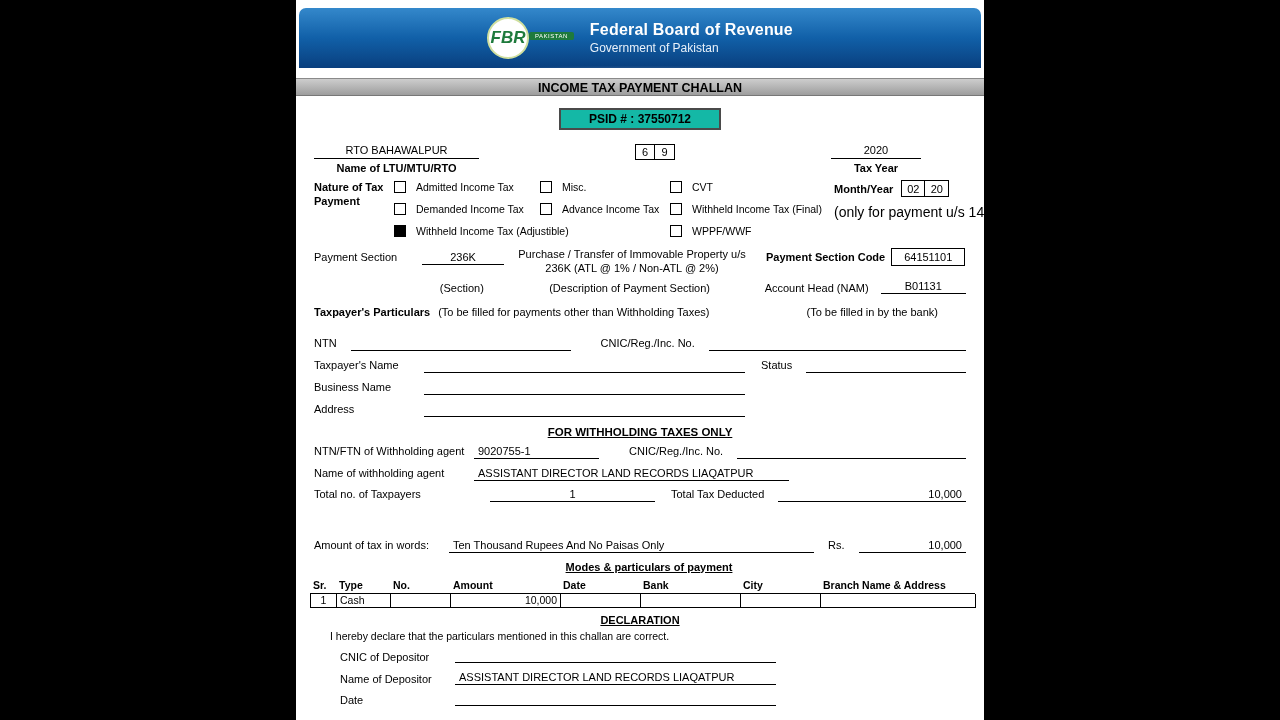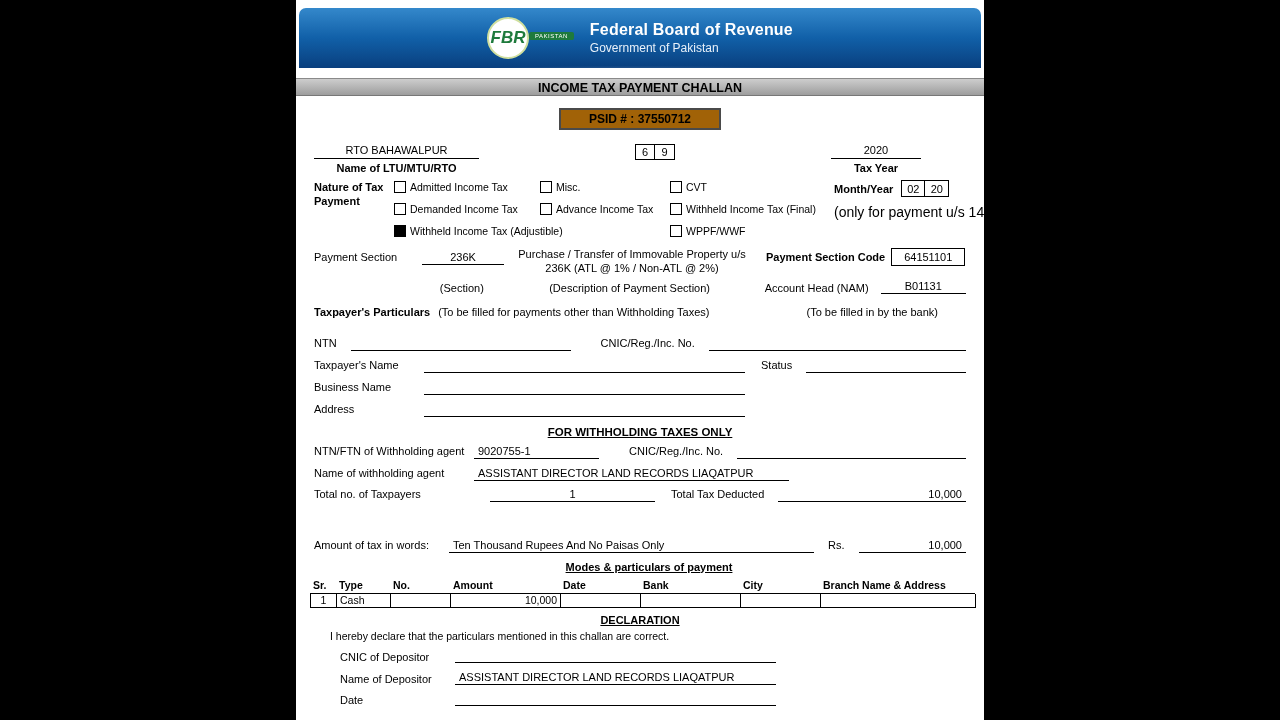--- a/index.html
+++ b/index.html
@@ -17,21 +17,21 @@
   .logo { display:flex; flex-direction:row; align-items:center; }
   .logo-circle { width:42px; height:42px; border-radius:50%; background:#fff; border:2px solid #cfdf9e;
     display:flex; align-items:center; justify-content:center; font-weight:bold; font-style:italic; color:#1e7a3c; font-size:17px; }
   .logo-ribbon { background:#1e7a3c; color:#fff; font-size:6px; padding:1px 6px; margin-top:-5px; letter-spacing:0.5px; border-radius:2px; }
   .org-name { color:#fff; font-weight:bold; font-size:16px; letter-spacing:0.2px; }
   .org-sub { color:#e8f1fa; font-size:12px; margin-top:2px; }
 
   .titlebar { margin-top:10px; height:18px; line-height:18px; text-align:center; font-weight:bold; font-size:12.5px;
     background:linear-gradient(180deg,#cdcdcd,#9d9d9d); border-top:1px solid #8a8a8a; border-bottom:1px solid #777; }
 
-  .psid { width:max-content; margin:12px auto 0; padding:2px 28px; background:#a16207; border:2px solid #4a4a4a;
+  .psid { width:max-content; margin:12px auto 0; padding:2px 28px; background:#14b8a6; border:2px solid #4a4a4a;
     font-weight:bold; font-size:12px; }
 
   .bold { font-weight:bold; }
   .field { border-bottom:1px solid #000; min-height:15px; display:flex; align-items:flex-end; padding:0 4px 1px; }
   .field.center { justify-content:center; }
   .field.right { justify-content:flex-end; }
 
   
   .office-row { display:flex; margin:14px 18px 0; align-items:flex-start; }
   .office-left { width:165px; text-align:center; }
@@ -42,21 +42,21 @@
   .code-box { width:20px; height:16px; border:1px solid #000; line-height:15px; text-align:center; }
   .code-box + .code-box { border-left:none; }
   .office-center .cap { margin-top:4px; }
   .office-right { width:90px; margin-right:45px; text-align:center; }
   .office-right .val { border-bottom:1px solid #000; padding-bottom:2px; }
 
   
   .nature { display:flex; margin:6px 18px 0; }
   .nature-label { width:92px; font-weight:bold; line-height:1.3; }
   .cb-grid { display:grid; grid-template-columns:146px 130px 164px; row-gap:9px; align-content:start; }
-  .cb-item { display:flex; align-items:center; gap:4px; font-size:10.5px; white-space:nowrap; height:13px; }
+  .cb-item { display:flex; align-items:center; gap:10px; font-size:10.5px; white-space:nowrap; height:13px; }
   .cb { width:12px; height:12px; border:1px solid #000; flex:none; background:#fff; }
   .cb.checked { background:#000; }
   .nature-right { margin-left:auto; width:132px; }
   .my-row { display:flex; align-items:center; gap:8px; }
   .my-boxes { display:flex; }
   .my-box { width:24px; height:17px; border:1px solid #000; line-height:16px; text-align:center; }
   .my-box + .my-box { border-left:none; }
   .u149 { font-size:14px; margin-top:7px; white-space:nowrap; }
 
   

